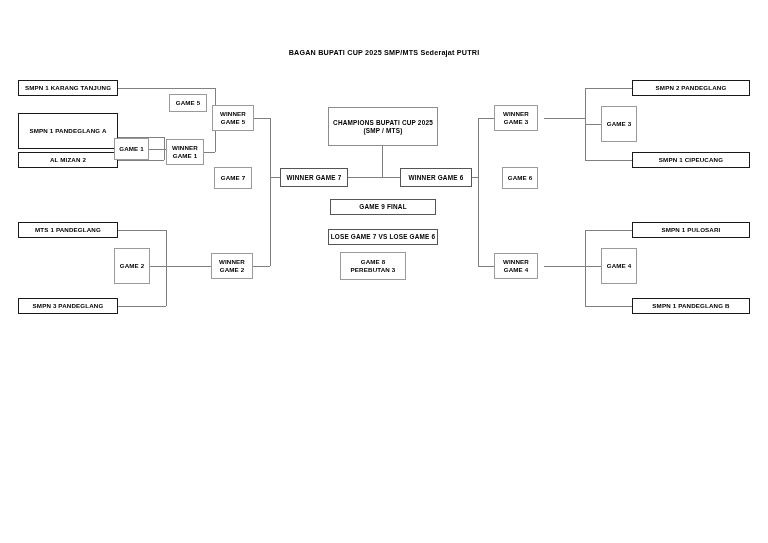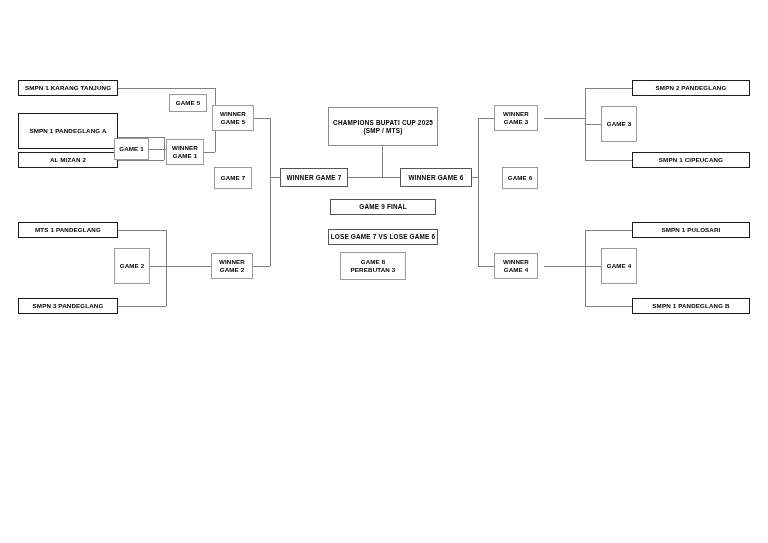--- a/index.html
+++ b/index.html
@@ -80,20 +80,21 @@
     font-size: 6.4px;
     letter-spacing: 0.2px;
   }
   .node-box .line2 { display: block; }
 </style>
 </head>
 <body>
 
 <div id="bracket-root">
 
+  <div id="bracket-title">BAGAN BUPATI CUP 2025 SMP/MTS Sederajat PUTRI</div>
 
   <svg id="bracket-svg" viewBox="0 0 768 543" preserveAspectRatio="none">
 
     <path class="conn" d="M118 88 L215 88"></path>
 
     <path class="conn" d="M118 137 L164 137"></path>
 
     <path class="conn" d="M118 160 L164 160"></path>
 
     <path class="conn" d="M164 137 L164 160"></path>

